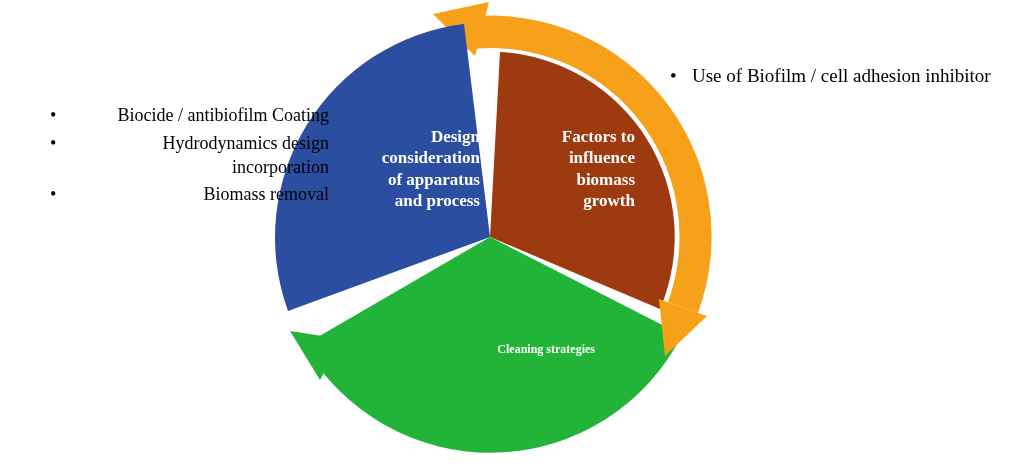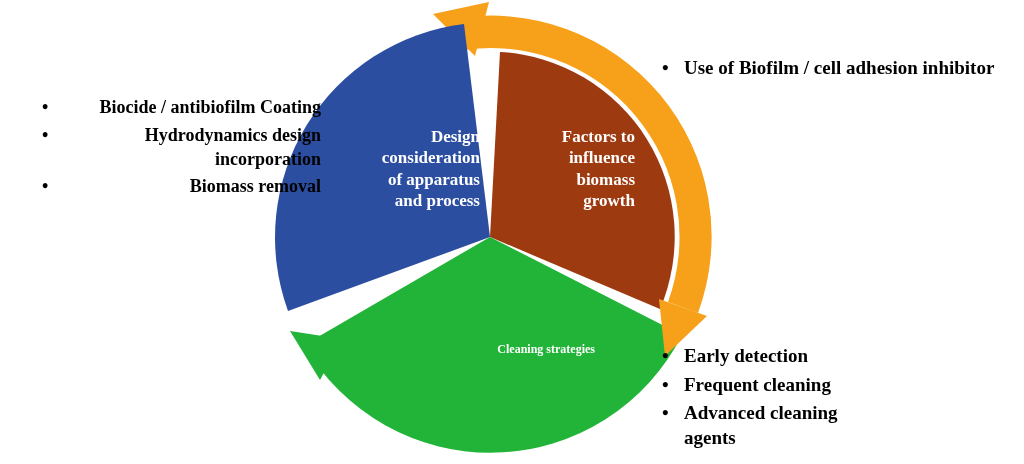--- a/index.html
+++ b/index.html
@@ -15,23 +15,23 @@
     position:absolute;
     font-weight:bold;
     font-size:17px;
     line-height:1.25;
     text-align:right;
     white-space:pre-line;
     pointer-events:none;
   }
   .bullet-list{
     position:absolute;
-    margin:8px;padding:0;
+    margin:16px;padding:0;
     list-style:none;
-    font-weight:bold;
+    font-weight:normal;
     color:#000000;
   }
   .bullet-list li{
     position:relative;
     padding-left:28px;
     margin-bottom:4px;
   }
   .bullet-list li::before{
     content:"\2022";
     position:absolute;
@@ -78,19 +78,14 @@
   <ul class="bullet-list list-left">
     <li>Biocide / antibiofilm Coating</li>
     <li>Hydrodynamics design incorporation</li>
     <li>Biomass removal</li>
   </ul>
 
   <ul class="bullet-list list-right-top">
     <li>Use of Biofilm / cell adhesion inhibitor</li>
   </ul>
 
-  <ul class="bullet-list list-right-bottom">
-    <li>Early detection</li>
-    <li>Frequent cleaning</li>
-    <li>Advanced cleaning agents</li>
-  </ul>
 
 </div>
 
 </body></html>

